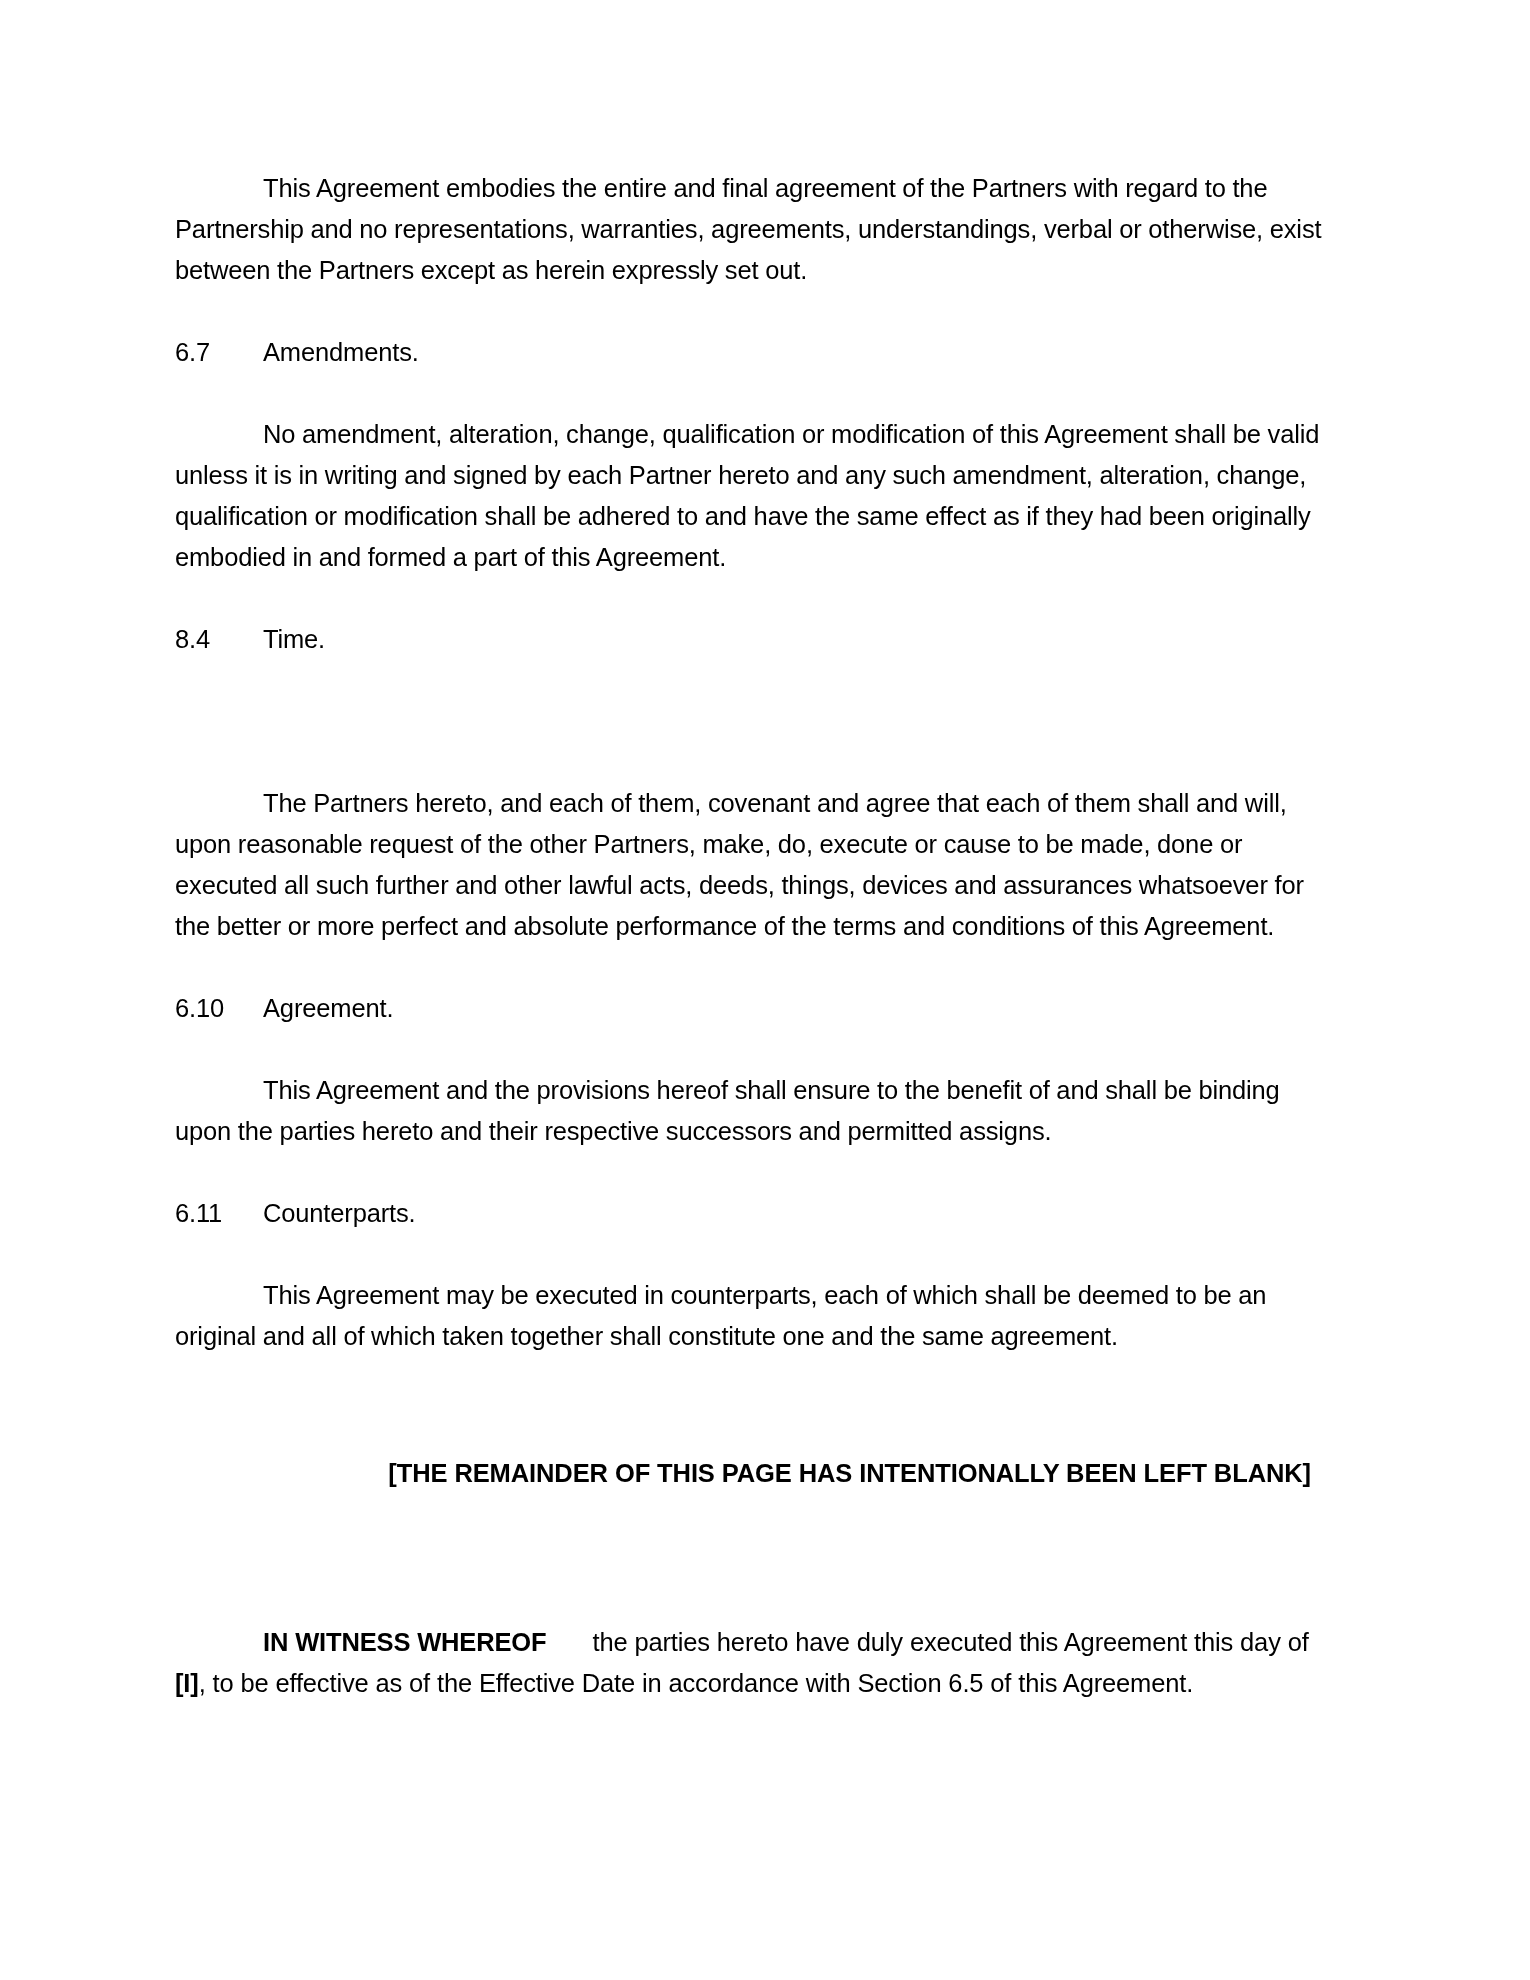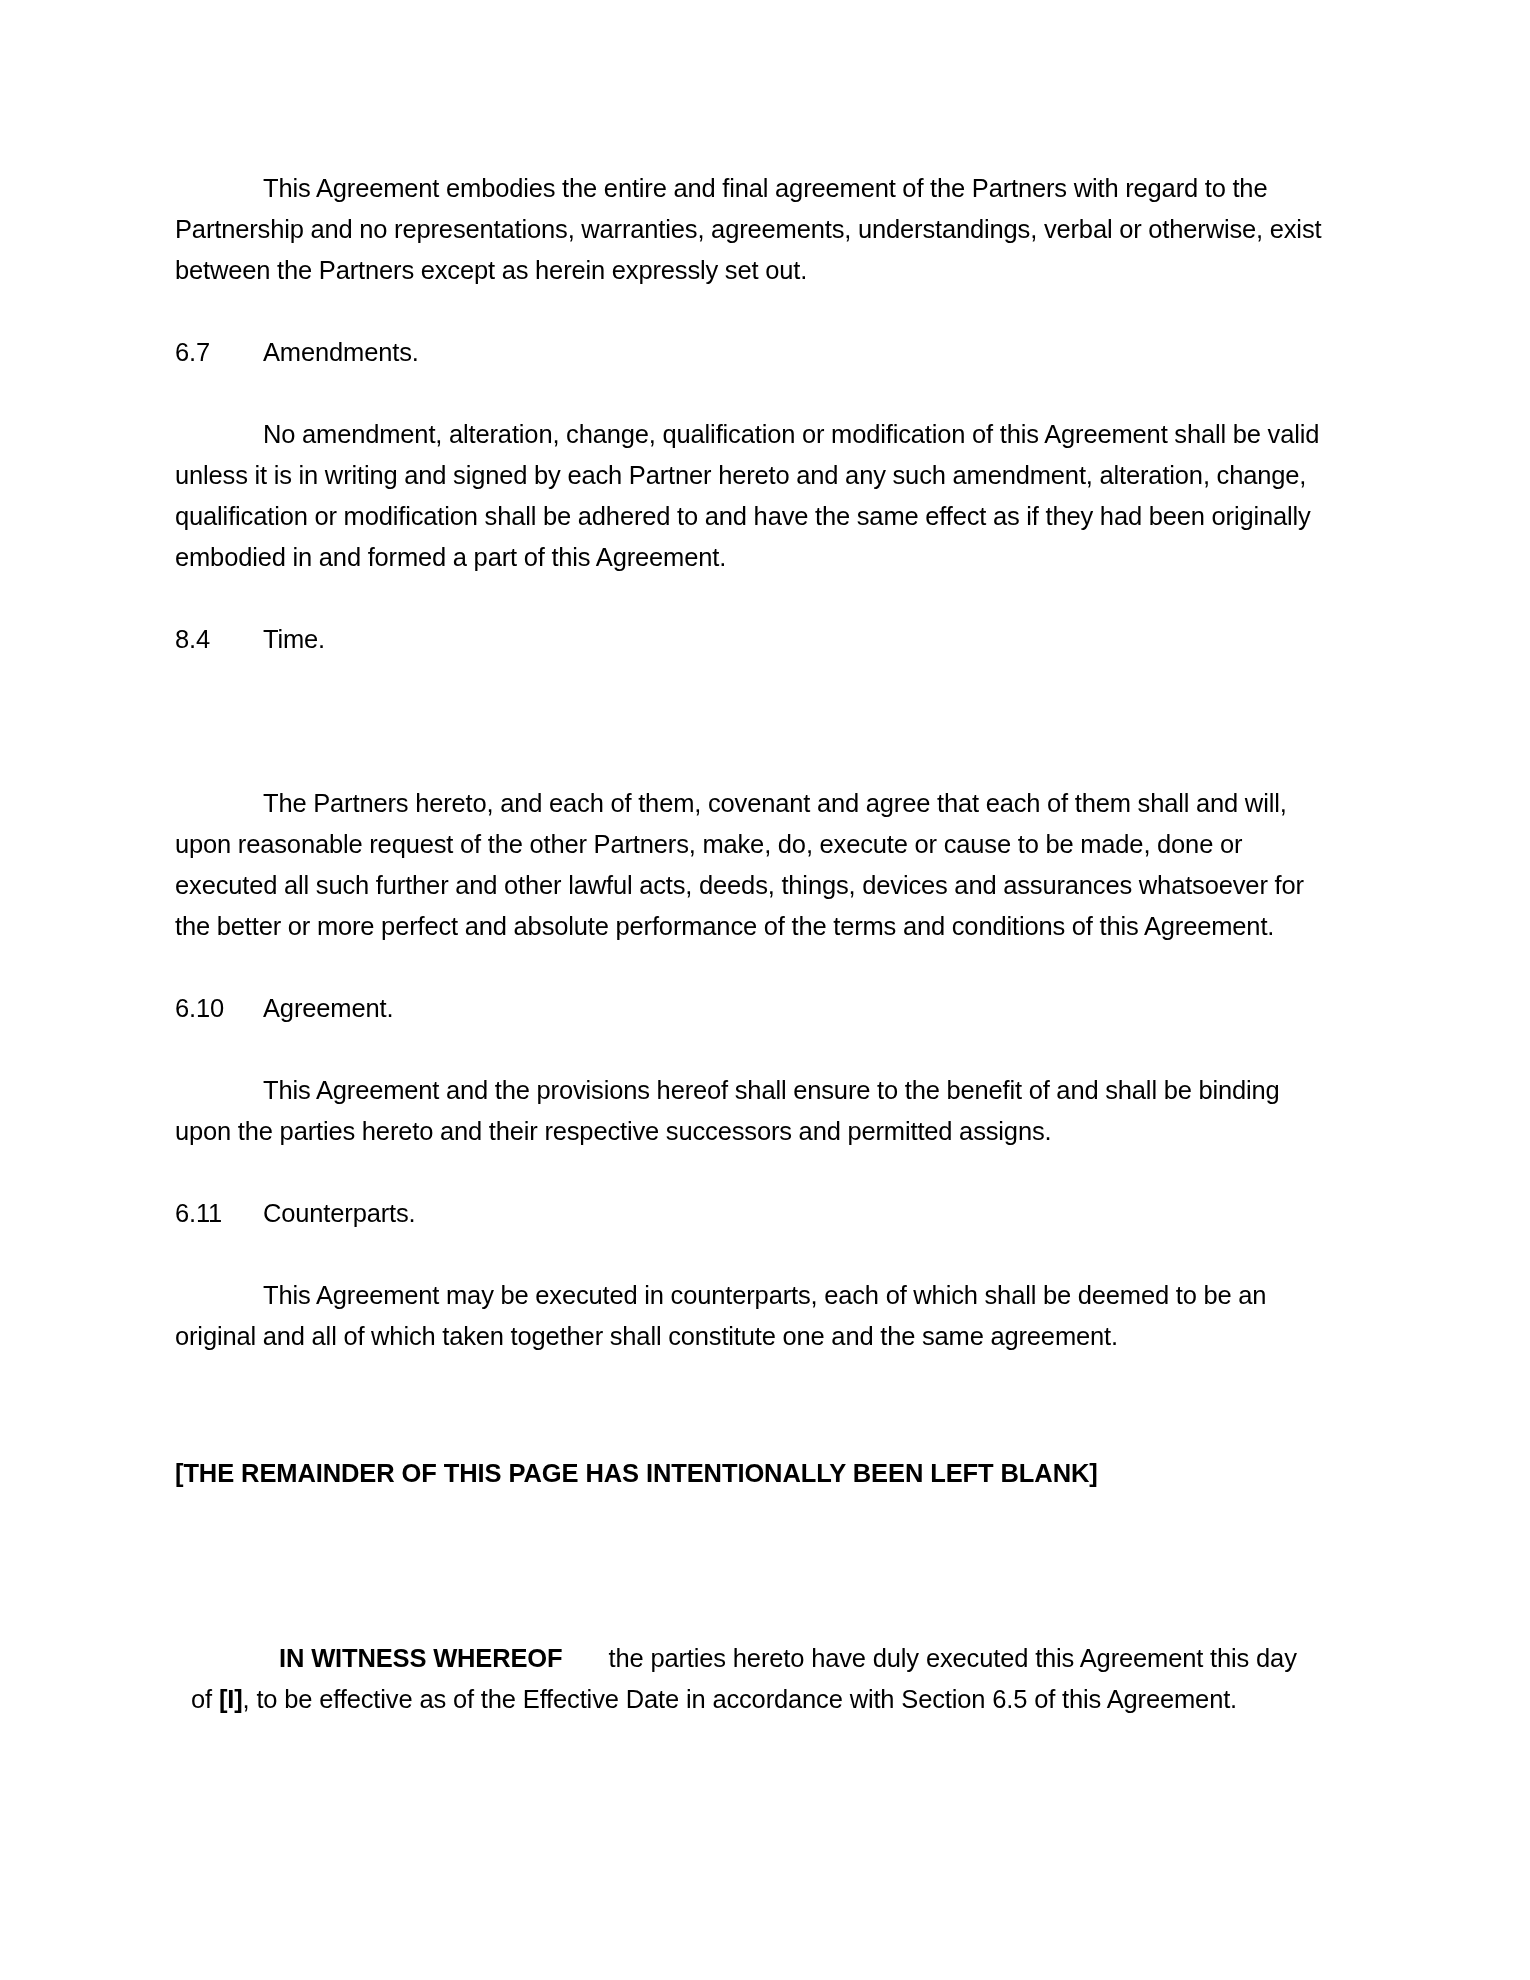--- a/index.html
+++ b/index.html
@@ -49,32 +49,32 @@
     flex: 1 1 auto;
   }
   .gap-sm { height: 41px; }
   .gap-notice-top { height: 96px; }
   .gap-notice-bottom { height: 128px; }
 
   .notice {
     font-size: 25.5px;
     line-height: 41px;
     font-weight: bold;
-    text-align: left;
+    text-align: right;
     letter-spacing: -0.1px;
     margin: 0;
     padding-right: 14px;
   }
   .witness-para {
     font-size: 25.5px;
     line-height: 41px;
     text-align: left;
     text-indent: 88px;
     letter-spacing: -0.15px;
-    margin: 16px;
+    margin: 0;
   }
   .b { font-weight: bold; }
   .wsp { display: inline-block; width: 46px; }
 </style>
 </head>
 <body>
 
 <div class="page">
   <div class="content">
 

